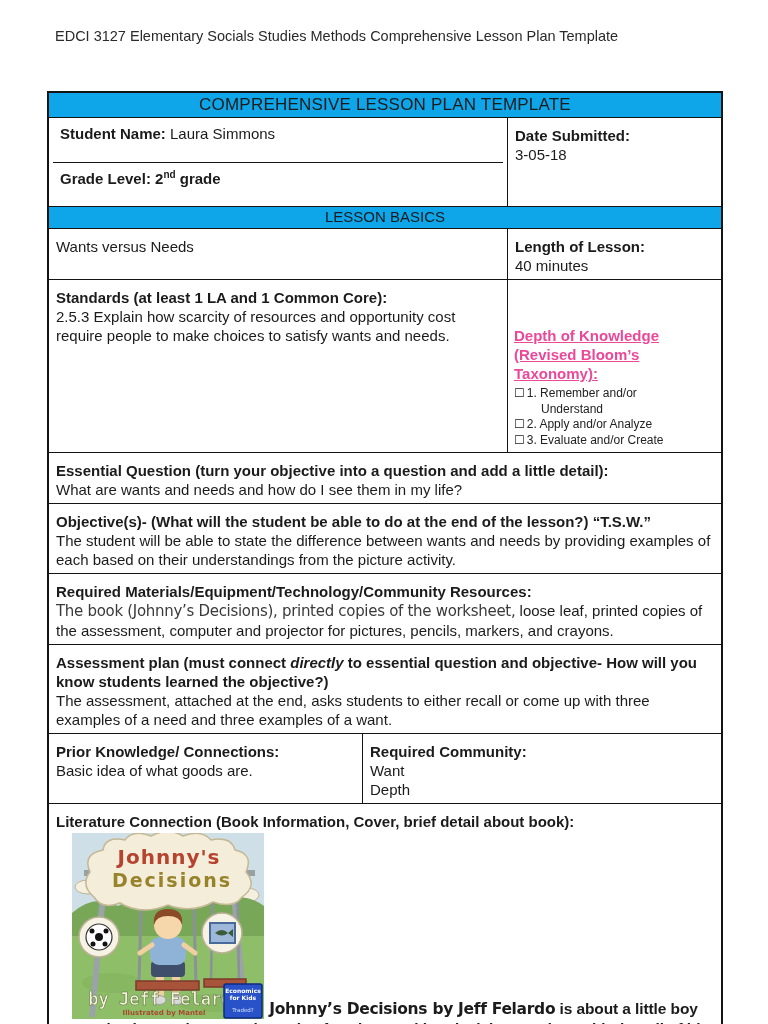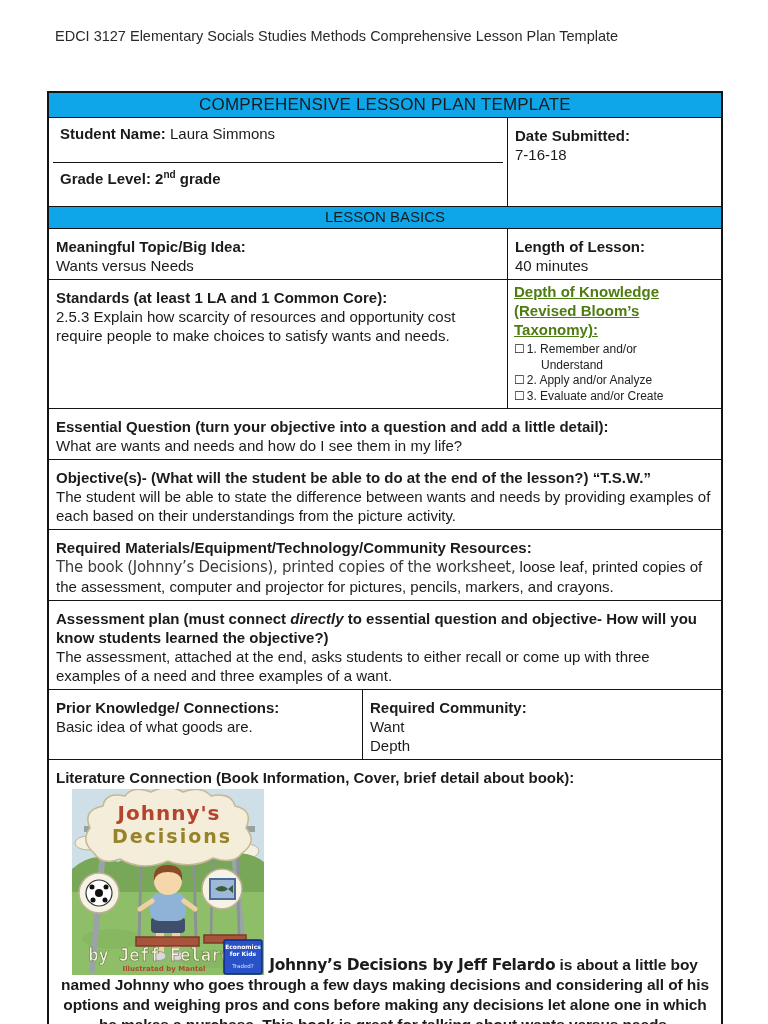--- a/index.html
+++ b/index.html
@@ -45,22 +45,22 @@
   .h-topic   { min-height: 45px; }
   .h-standards { min-height: 121px; }
   .h-essential { min-height: 48px; }
   .h-objective { min-height: 56px; }
   .h-assessment { min-height: 72px; }
   .h-materials { min-height: 60px; }
   .h-prior { min-height: 44px; }
   .h-lit { min-height: 275px; }
   .alt-font { font-family: "DejaVu Sans", sans-serif; letter-spacing: -0.3px; }
   .dok-link {
-    color: #4d7c0f; font-weight: bold; text-decoration: underline;
-    display: inline-block; max-width: 175px; cursor: pointer;
+    color: #ec4899; font-weight: bold; text-decoration: underline;
+    display: inline-block; max-width: 175px; cursor: pointer; margin-top: 44px;
   }
   .dok-list { margin-top: 3px; font-size: 12px; line-height: 15.5px; color: #222; }
   .dok-line1 { display: flex; }
   .cb-glyph { margin-right: 2px; font-family: "DejaVu Sans", sans-serif; }
   .dok-line2 { padding-left: 27px; }
   .lit-body { margin-top: 2px; text-align: center; }
   .book-cover-svg { vertical-align: bottom; margin-right: 5px; }
   .lit-text { font-weight: bold; font-size: 15.5px; line-height: 20px; letter-spacing: -0.1px; }
 </style>
 </head>
@@ -79,29 +79,28 @@
         <div class="subcell h-student">
           <span class="b">Student Name:</span>
           <span>Laura Simmons</span>
         </div>
         <div class="subcell bt h-grade">
           <span class="b"><span>Grade Level: 2</span><sup>nd</sup><span> grade</span></span>
         </div>
       </div>
       <div class="cell cr-main">
         <div class="b">Date Submitted:</div>
-        <div>7-16-18</div>
+        <div>3-05-18</div>
       </div>
     </div>
 
     <div class="row section-bg basics-row">LESSON BASICS</div>
 
     <div class="row split h-topic">
       <div class="cell cl-main">
-        <div class="b">Meaningful Topic/Big Idea:</div>
         <div>Wants versus Needs</div>
       </div>
       <div class="cell cr-main">
         <div class="b">Length of Lesson:</div>
         <div>40 minutes</div>
       </div>
     </div>
 
     <div class="row split h-standards">
       <div class="cell cl-main">

